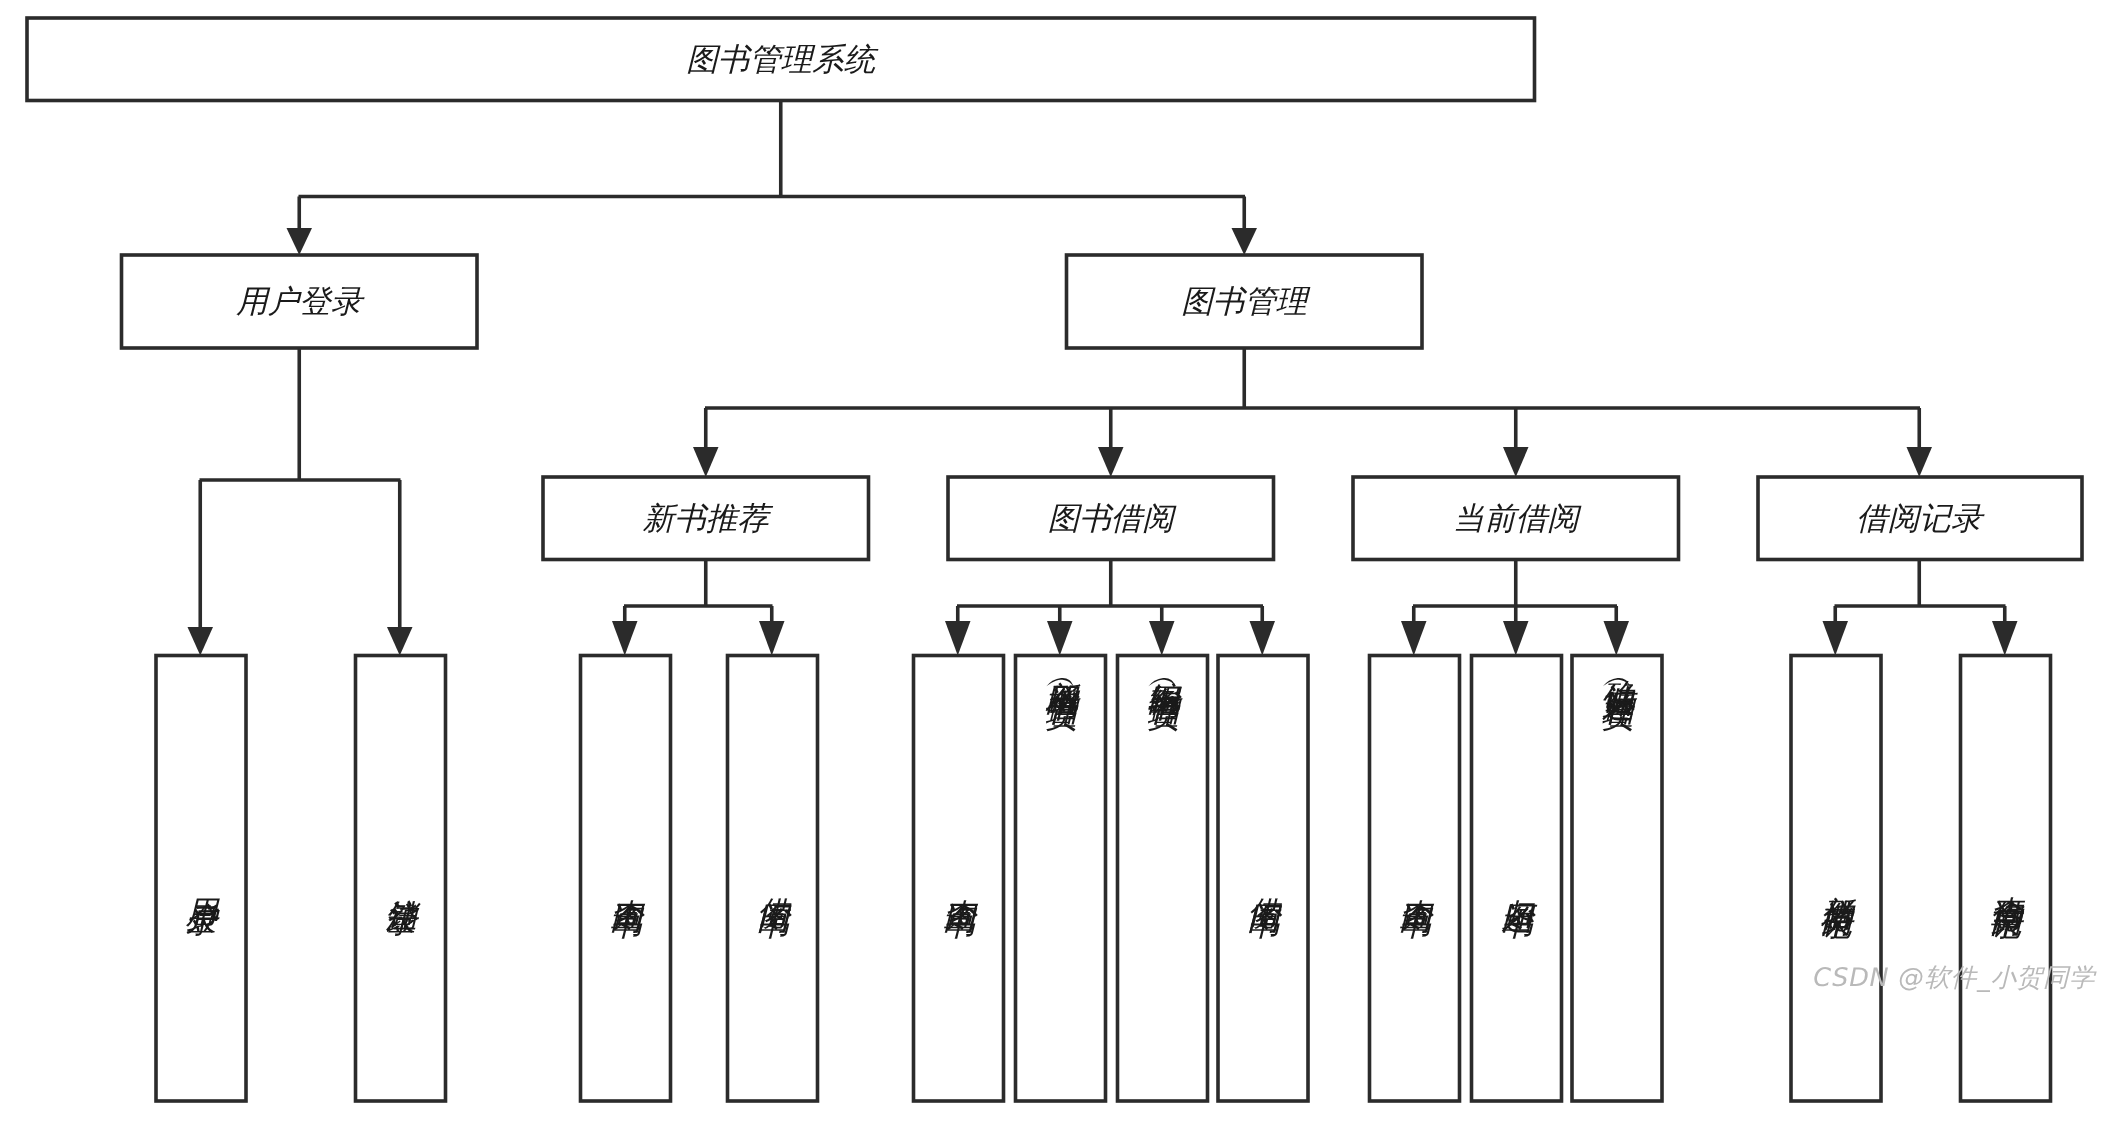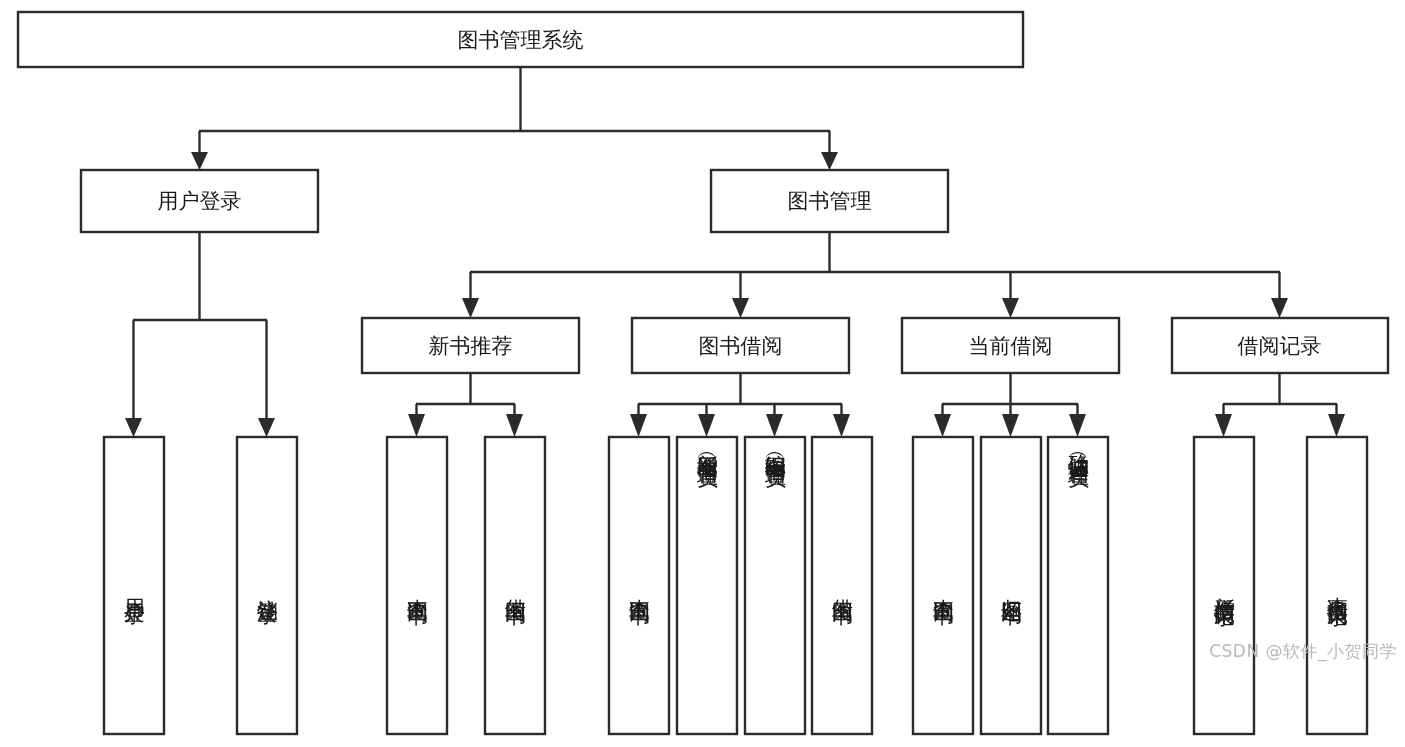--- a/index.html
+++ b/index.html
@@ -11,20 +11,21 @@
     width: 1405px;
     height: 747px;
     font-family: "DejaVu Sans", "Liberation Sans", sans-serif;
     overflow: hidden;
     position: relative;
   }
   #diagram-root {
     position: relative;
     width: 1405px;
     height: 669px;
+    font-style: italic;
   }
   svg.diagram-svg {
     position: absolute;
     left: 0;
     top: 0;
     width: 1405px;
     height: 747px;
     display: block;
   }
   .node-box {

